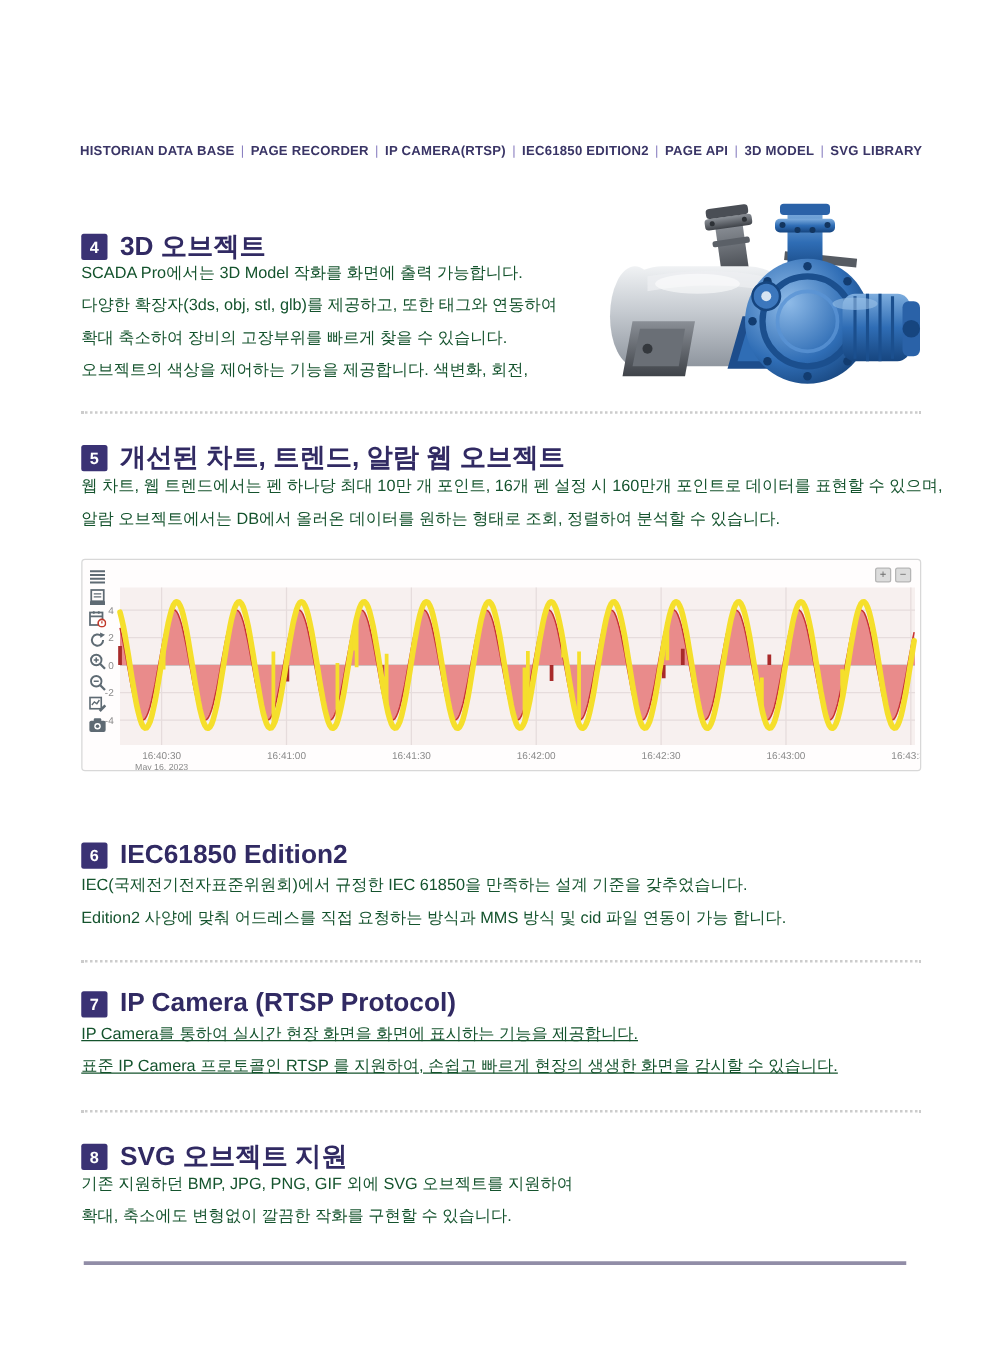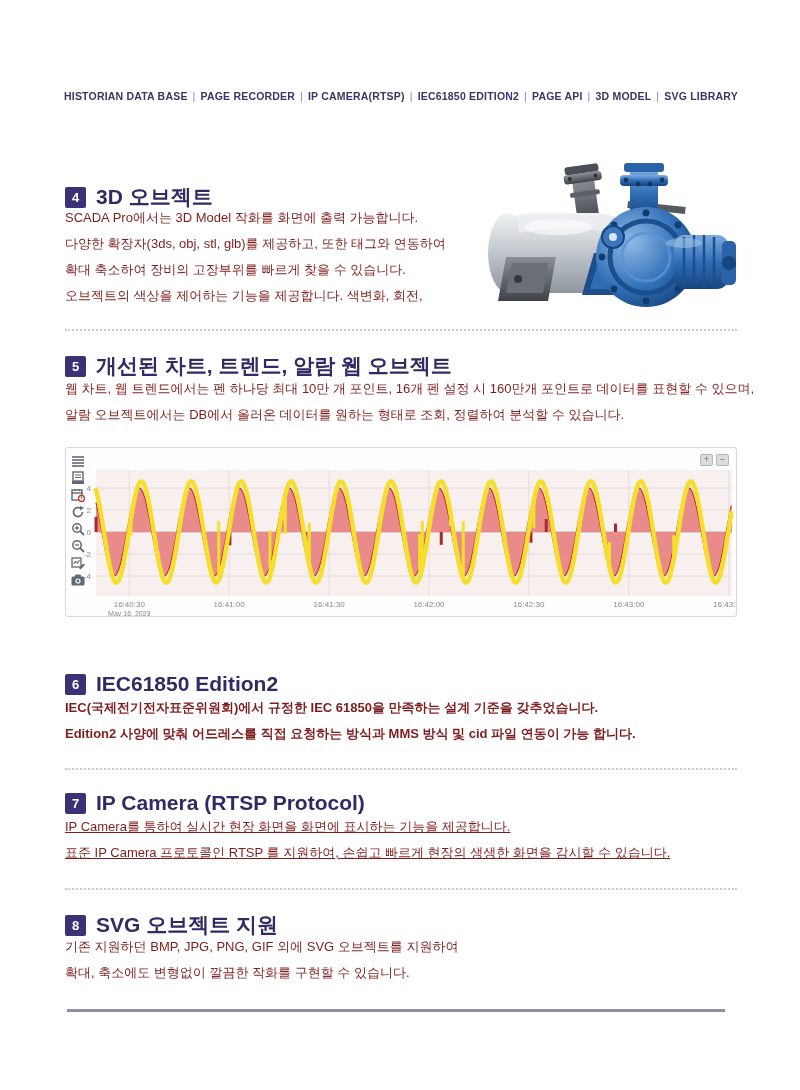--- a/index.html
+++ b/index.html
@@ -1,28 +1,28 @@
 <!DOCTYPE html>
 <html><head>
 <meta charset="utf-8">
 <style>
   html,body{margin:0;padding:0;background:#ffffff;}
   body{font-family:"Liberation Sans","DejaVu Sans",sans-serif;}
   #page{position:relative;width:800px;height:1090px;background:#fff;overflow:hidden;}
 
   
-  .nav{position:absolute;left:64px;top:90px;width:674px;display:flex;justify-content:space-between;align-items:center;white-space:nowrap;font-size:10.5px;font-weight:700;letter-spacing:.2px;color:#3a3566;}
+  .nav{position:absolute;left:64px;top:115px;width:674px;display:flex;justify-content:space-between;align-items:center;white-space:nowrap;font-size:10.5px;font-weight:700;letter-spacing:.2px;color:#3a3566;}
   .nav .sep{color:#8a7fc0;font-weight:400;}
 
   
   .section-head{position:absolute;display:flex;align-items:center;gap:10px;}
   .badge{width:21px;height:21px;background:#3a3274;color:#fff;font-size:13px;font-weight:700;display:flex;align-items:center;justify-content:center;border-radius:2px;}
   .sec-title{font-size:21px;font-weight:700;color:#312a63;white-space:nowrap;}
 
-  .body-text{position:absolute;font-size:13px;color:#7f1d1d;line-height:26px;white-space:nowrap;}
+  .body-text{position:absolute;font-size:13px;color:#14532d;line-height:26px;white-space:nowrap;}
 
   .dotsep{position:absolute;left:65px;width:672px;height:0;border-top:2px dotted #cccccc;}
   .solidline{position:absolute;left:67px;top:1009px;width:658px;height:3px;background:#918da7;}
 
   
   .chart-box{position:absolute;left:65px;top:447px;width:672px;height:170px;background:#fffdfd;border:1px solid #d8d8d8;border-radius:3px;box-sizing:border-box;}
   .chart-toolbar{position:absolute;left:3px;top:5px;display:flex;flex-direction:column;gap:1px;z-index:3;}
   .tb-icon{width:18px;height:16px;display:flex;align-items:center;justify-content:center;cursor:pointer;}
   .corner-btns{position:absolute;right:7px;top:6px;display:flex;gap:3px;z-index:3;}
   .corner-btn{width:11px;height:10px;background:#dcdcdc;border:1px solid #b5b5b5;border-radius:2px;color:#6b6b6b;font-size:9px;line-height:8px;text-align:center;cursor:pointer;}
@@ -282,21 +282,21 @@
     <div class="corner-btns">
       <div class="corner-btn">+</div>
       <div class="corner-btn">−</div>
     </div>
   </div>
 
   <div class="section-head" style="left:65px;top:672px;">
     <div class="badge">6</div>
     <div class="sec-title">IEC61850 Edition2</div>
   </div>
-  <div class="body-text" style="left:65px;top:695px;font-weight:bold;">
+  <div class="body-text" style="left:65px;top:695px;">
     <div>IEC(국제전기전자표준위원회)에서 규정한 IEC 61850을 만족하는 설계 기준을 갖추었습니다.</div>
     <div>Edition2 사양에 맞춰 어드레스를 직접 요청하는 방식과 MMS 방식 및 cid 파일 연동이 가능 합니다.</div>
   </div>
 
   <div class="dotsep" style="top:768px;"></div>
 
   <div class="section-head" style="left:65px;top:791px;">
     <div class="badge">7</div>
     <div class="sec-title">IP Camera (RTSP Protocol)</div>
   </div>

